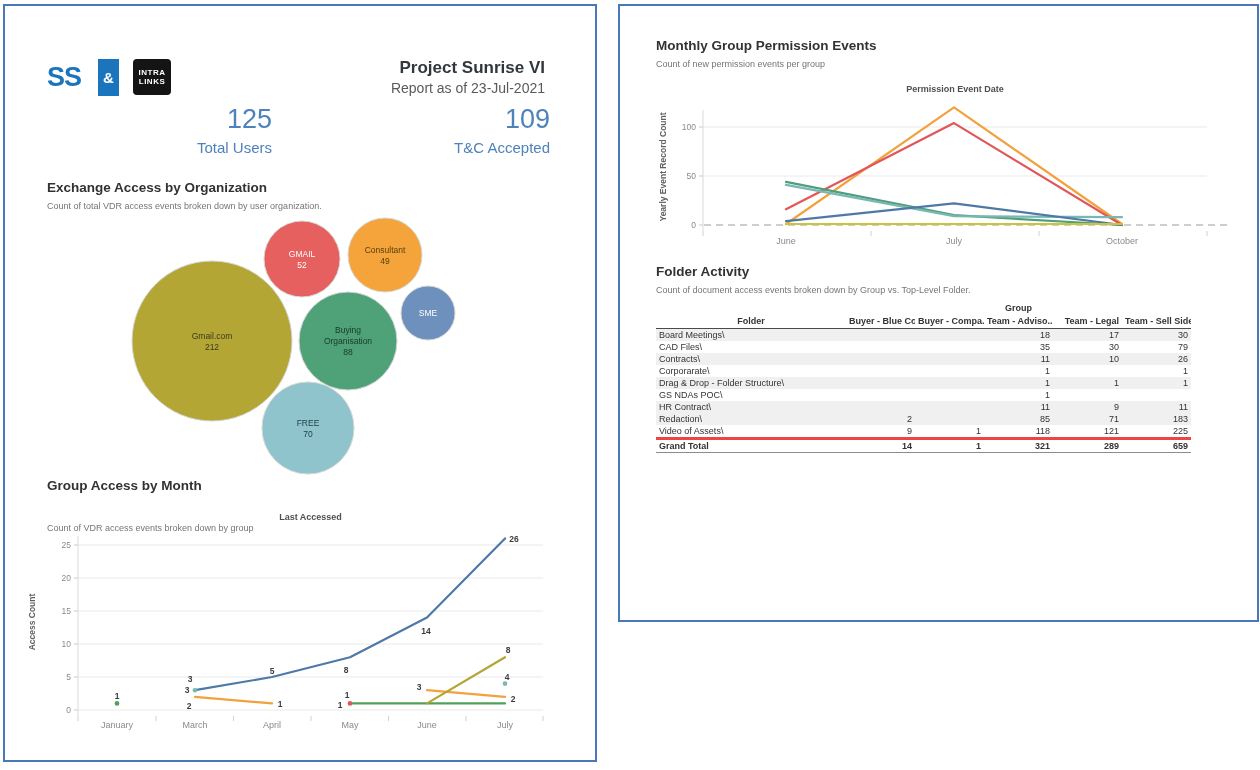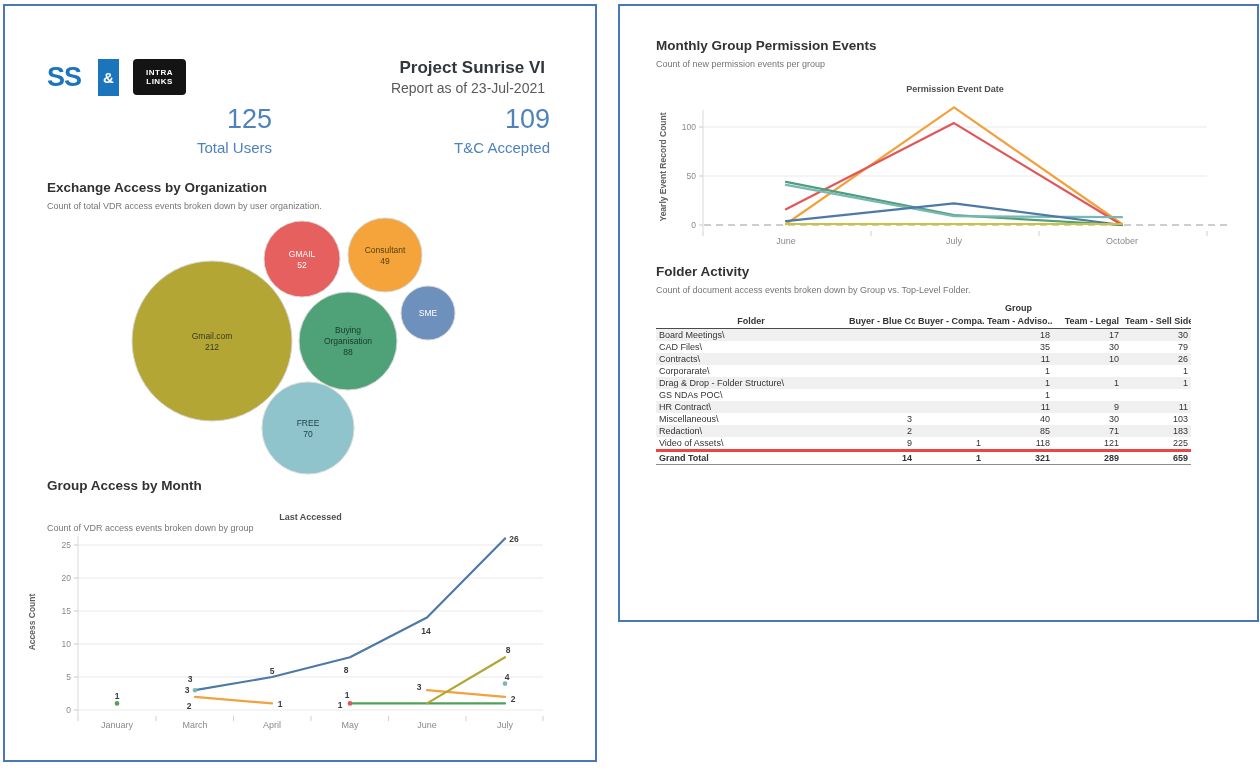--- a/index.html
+++ b/index.html
@@ -6,21 +6,21 @@
   html,body{margin:0;padding:0;background:#ffffff;font-family:"Liberation Sans",sans-serif;}
   .stage{position:relative;width:1260px;height:770px;background:#fff;overflow:hidden;}
   .panel{position:absolute;background:#fff;border:2px solid #4878ba;box-sizing:border-box;}
   #panel-left{left:3px;top:4px;width:594px;height:758px;}
   #panel-right{left:618px;top:4px;width:641px;height:618px;}
   .abs{position:absolute;}
   
   .ssc-logo{display:flex;align-items:center;gap:16px;}
   .ssc-ss,.ssc-c{font-size:27px;font-weight:800;color:#1b75bc;letter-spacing:-1px;}
   .ssc-amp{width:21px;height:37px;background:#1b75bc;color:#fff;display:flex;align-items:center;justify-content:center;font-size:15px;font-weight:700;margin:0 1px;}
-  .il-box{width:53px;height:36px;background:#141414;border-radius:4px;color:#fff;display:flex;flex-direction:column;align-items:center;justify-content:center;line-height:9px;font-size:8px;font-weight:700;letter-spacing:.5px;}
+  .il-box{width:38px;height:36px;background:#141414;border-radius:4px;color:#fff;display:flex;flex-direction:column;align-items:center;justify-content:center;line-height:9px;font-size:8px;font-weight:700;letter-spacing:.5px;}
   .rpt-title{font-size:17px;font-weight:700;color:#32373d;text-align:right;}
   .rpt-date{font-size:14px;color:#5a5a5a;text-align:right;margin-top:2px;}
   .kpi{text-align:right;color:#4e82bb;}
   .kpi .v{font-size:27px;font-weight:400;}
   .kpi .l{font-size:15px;margin-top:4px;}
   .sec-title{font-size:13.5px;font-weight:700;color:#323232;}
   .sec-sub{font-size:9px;color:#757575;margin-top:3px;}
   .chart-title{font-size:9px;font-weight:700;color:#4f4f4f;text-align:center;}
   .ylabel{font-size:8.5px;font-weight:700;color:#616161;text-align:center;transform:rotate(-90deg);}
   svg{font-family:"Liberation Sans",sans-serif;display:block;}
@@ -270,28 +270,20 @@
               <td></td>
             </tr>
             <tr class="band">
               <td>HR Contract\</td>
               <td></td>
               <td></td>
               <td>11</td>
               <td>9</td>
               <td>11</td>
             </tr>
-            <tr>
-              <td>Miscellaneous\</td>
-              <td>3</td>
-              <td></td>
-              <td>40</td>
-              <td>30</td>
-              <td>103</td>
-            </tr>
             <tr class="band">
               <td>Redaction\</td>
               <td>2</td>
               <td></td>
               <td>85</td>
               <td>71</td>
               <td>183</td>
             </tr>
             <tr>
               <td>Video of Assets\</td>

